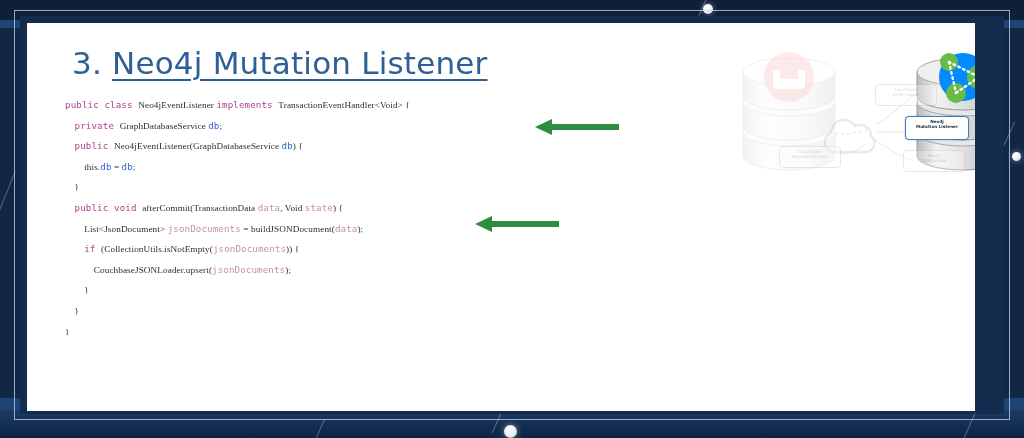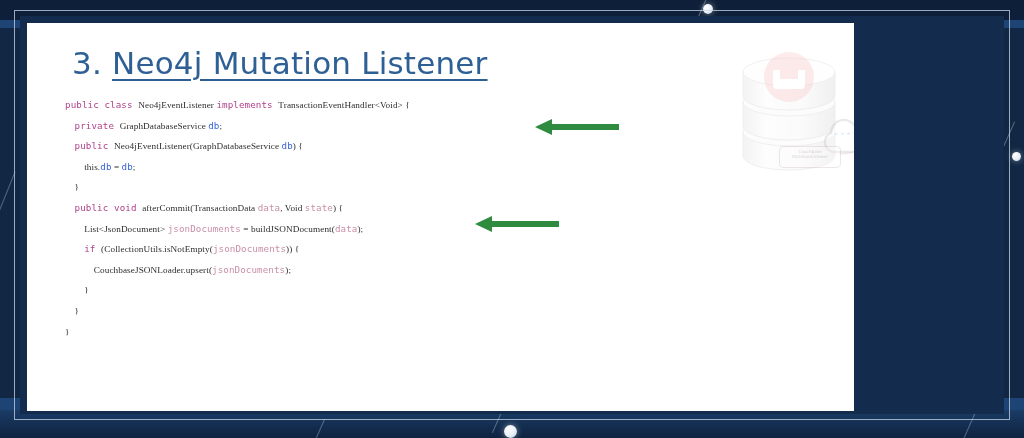--- a/index.html
+++ b/index.html
@@ -76,21 +76,21 @@
     height: 398px;
     background: #132c4d;
     box-sizing: border-box;
   }
 
   
   #content-card {
     position: absolute;
     left: 27px;
     top: 23px;
-    width: 827px;
+    width: 948px;
     height: 388px;
     background: #ffffff;
     box-sizing: border-box;
     overflow: hidden;
   }
 
   
   #slide-title {
     position: absolute;
     left: 45px;

